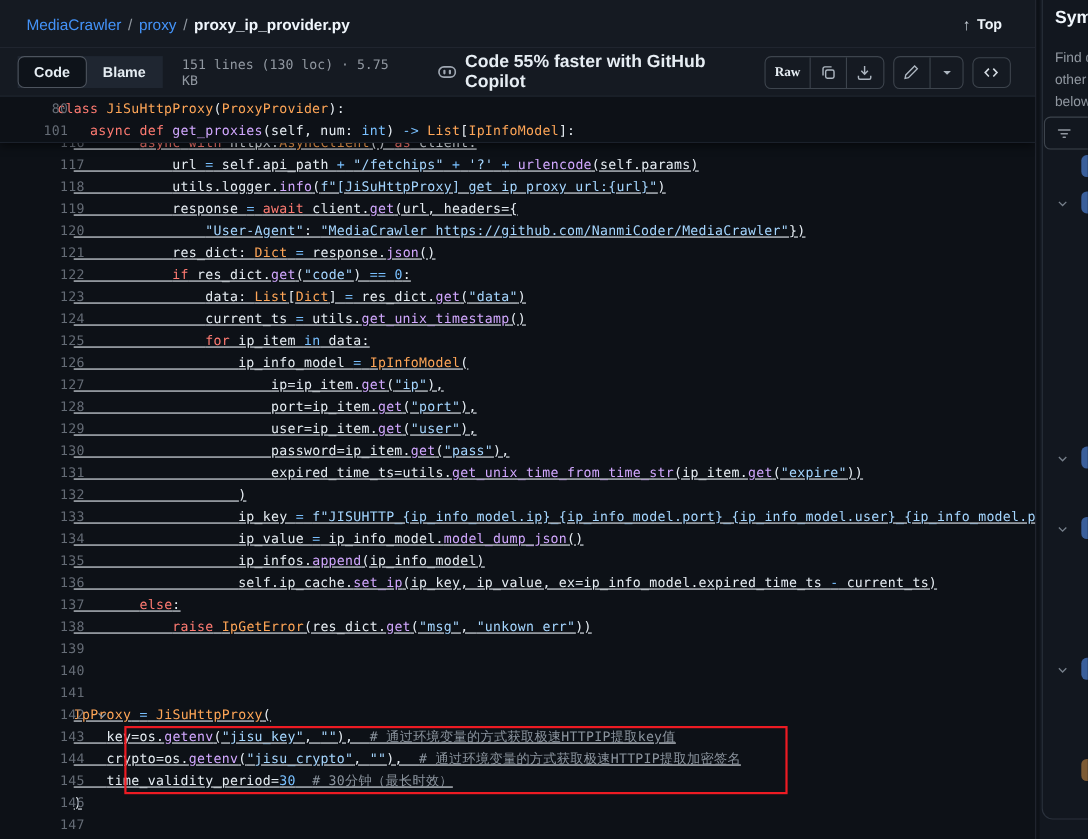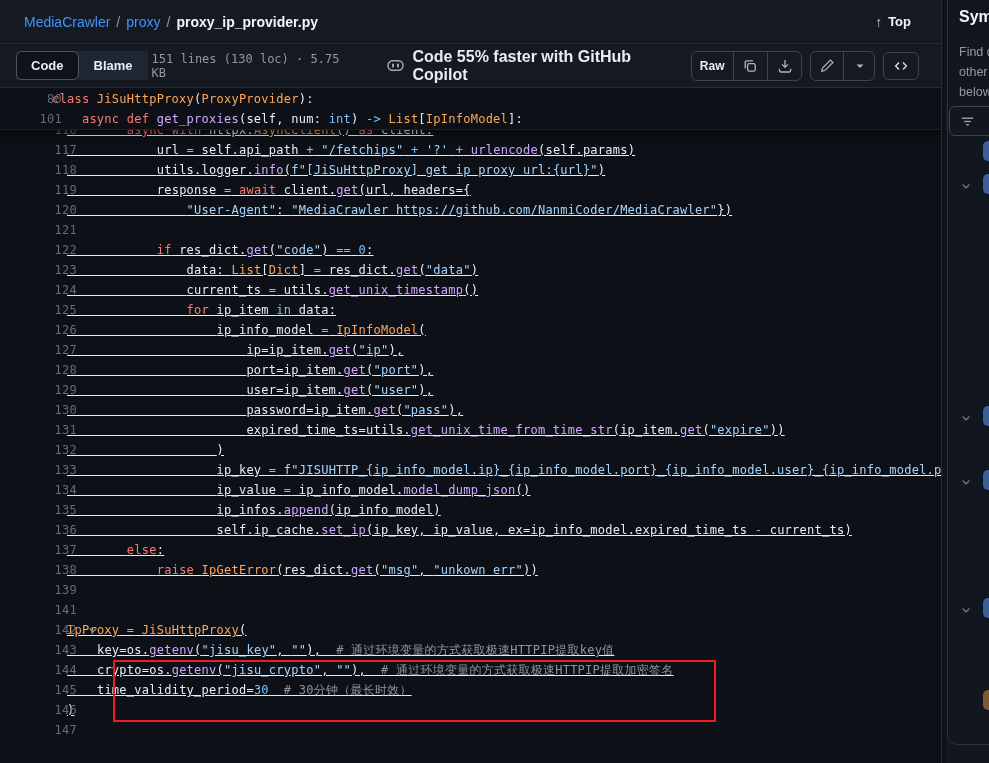--- a/index.html
+++ b/index.html
@@ -24,29 +24,29 @@
   .top-arrow { color:#c9d1d9; font-size:14px; font-weight:400; }
 
   .toolbar {
     height:44px; flex:0 0 44px; background:#151a22; border-bottom:1px solid #262c36;
     display:flex; align-items:center; padding:0 22px 0 16px;
   }
   .seg { display:flex; background:#1f2631; border-radius:0; padding:0; align-items:stretch; }
   .seg-btn { border:1px solid transparent; background:transparent; color:#e6edf3;
     font-family:inherit; font-size:13px; font-weight:700; padding:6px 14px; border-radius:6px; cursor:pointer; }
   .seg-btn.active { background:#0e131a; border-color:#4d545e; }
-  .meta { margin-left:4px; color:#9198a1; font-size:12px;
+  .meta { margin-left:18px; color:#9198a1; font-size:12px;
     font-family:"DejaVu Sans Mono","Liberation Mono",monospace; }
   .copilot { margin-left:32px; display:flex; align-items:center; gap:8px; }
   .copilot-text { font-size:16px; font-weight:700; color:#e6edf3; }
   .tb-spacer { flex:1; }
   .btn-group { display:flex; border:1px solid #3d444d; border-radius:6px; overflow:hidden; margin-left:8px; }
   .tb-btn { height:28px; min-width:32px; padding:0 9px; background:transparent; border:none;
     display:flex; align-items:center; justify-content:center; color:#e6edf3; cursor:pointer;
-    font-family:Liberation Sans, sans-serif; font-size:12px; font-weight:700; }
+    font-family:Liberation Serif, serif; font-size:12px; font-weight:700; }
   .btn-group .tb-btn + .tb-btn { border-left:1px solid #3d444d; }
   .tb-single { border:1px solid #3d444d; border-radius:6px; margin-left:8px; }
   .icon { display:inline-flex; align-items:center; justify-content:center; }
 
   
   .code-area { position:relative; flex:1; background:#0d1117; overflow:hidden;
     font-family:"DejaVu Sans Mono","Liberation Mono",monospace; font-size:12px; letter-spacing:.25px; }
   .code-lines { position:absolute; left:15px; top:32px; right:0;text-decoration:underline; }
   .row { position:relative; height:20px; line-height:20px; white-space:pre; padding-left:52px; }
   .ln { position:absolute; left:0; top:0; width:62px; text-align:right; color:#656c76; cursor:pointer; }
@@ -153,39 +153,40 @@
       </button>
     </div>
 
     <div class="code-area">
       <div class="code-lines" id="code-lines">
           <div class="row"><span class="ln">116</span><span><span class="tok-p">        </span><span class="tok-k">async</span><span class="tok-p"> </span><span class="tok-k">with</span><span class="tok-p"> httpx.</span><span class="tok-c">AsyncClient</span><span class="tok-p">() </span><span class="tok-k">as</span><span class="tok-p"> client:</span></span></div>
           <div class="row"><span class="ln">117</span><span><span class="tok-p">            </span><span class="tok-p">url </span><span class="tok-o">=</span><span class="tok-p"> self.api_path </span><span class="tok-o">+</span><span class="tok-p"> </span><span class="tok-s">"/fetchips"</span><span class="tok-p"> </span><span class="tok-o">+</span><span class="tok-p"> </span><span class="tok-s">'?'</span><span class="tok-p"> </span><span class="tok-o">+</span><span class="tok-p"> </span><span class="tok-f">urlencode</span><span class="tok-p">(self.params)</span></span></div>
           <div class="row"><span class="ln">118</span><span><span class="tok-p">            </span><span class="tok-p">utils.logger.</span><span class="tok-f">info</span><span class="tok-p">(</span><span class="tok-s">f"[JiSuHttpProxy] get ip proxy url:{url}"</span><span class="tok-p">)</span></span></div>
           <div class="row"><span class="ln">119</span><span><span class="tok-p">            </span><span class="tok-p">response </span><span class="tok-o">=</span><span class="tok-p"> </span><span class="tok-k">await</span><span class="tok-p"> client.</span><span class="tok-f">get</span><span class="tok-p">(url, headers={</span></span></div>
           <div class="row"><span class="ln">120</span><span><span class="tok-p">                </span><span class="tok-s">"User-Agent"</span><span class="tok-p">: </span><span class="tok-s">"MediaCrawler https://github.com/NanmiCoder/MediaCrawler"</span><span class="tok-p">})</span></span></div>
-          <div class="row"><span class="ln">121</span></div>
+          <div class="row"><span class="ln">121</span><span><span class="tok-p">            </span><span class="tok-p">res_dict: </span><span class="tok-c">Dict</span><span class="tok-p"> </span><span class="tok-o">=</span><span class="tok-p"> response.</span><span class="tok-f">json</span><span class="tok-p">()</span></span></div>
           <div class="row"><span class="ln">122</span><span><span class="tok-p">            </span><span class="tok-k">if</span><span class="tok-p"> res_dict.</span><span class="tok-f">get</span><span class="tok-p">(</span><span class="tok-s">"code"</span><span class="tok-p">) </span><span class="tok-o">==</span><span class="tok-p"> </span><span class="tok-n">0</span><span class="tok-p">:</span></span></div>
           <div class="row"><span class="ln">123</span><span><span class="tok-p">                </span><span class="tok-p">data: </span><span class="tok-c">List</span><span class="tok-p">[</span><span class="tok-c">Dict</span><span class="tok-p">] </span><span class="tok-o">=</span><span class="tok-p"> res_dict.</span><span class="tok-f">get</span><span class="tok-p">(</span><span class="tok-s">"data"</span><span class="tok-p">)</span></span></div>
           <div class="row"><span class="ln">124</span><span><span class="tok-p">                </span><span class="tok-p">current_ts </span><span class="tok-o">=</span><span class="tok-p"> utils.</span><span class="tok-f">get_unix_timestamp</span><span class="tok-p">()</span></span></div>
           <div class="row"><span class="ln">125</span><span><span class="tok-p">                </span><span class="tok-k">for</span><span class="tok-p"> ip_item </span><span class="tok-o">in</span><span class="tok-p"> data:</span></span></div>
           <div class="row"><span class="ln">126</span><span><span class="tok-p">                    </span><span class="tok-p">ip_info_model </span><span class="tok-o">=</span><span class="tok-p"> </span><span class="tok-c">IpInfoModel</span><span class="tok-p">(</span></span></div>
           <div class="row"><span class="ln">127</span><span><span class="tok-p">                        </span><span class="tok-p">ip=ip_item.</span><span class="tok-f">get</span><span class="tok-p">(</span><span class="tok-s">"ip"</span><span class="tok-p">),</span></span></div>
           <div class="row"><span class="ln">128</span><span><span class="tok-p">                        </span><span class="tok-p">port=ip_item.</span><span class="tok-f">get</span><span class="tok-p">(</span><span class="tok-s">"port"</span><span class="tok-p">),</span></span></div>
           <div class="row"><span class="ln">129</span><span><span class="tok-p">                        </span><span class="tok-p">user=ip_item.</span><span class="tok-f">get</span><span class="tok-p">(</span><span class="tok-s">"user"</span><span class="tok-p">),</span></span></div>
           <div class="row"><span class="ln">130</span><span><span class="tok-p">                        </span><span class="tok-p">password=ip_item.</span><span class="tok-f">get</span><span class="tok-p">(</span><span class="tok-s">"pass"</span><span class="tok-p">),</span></span></div>
           <div class="row"><span class="ln">131</span><span><span class="tok-p">                        </span><span class="tok-p">expired_time_ts=utils.</span><span class="tok-f">get_unix_time_from_time_str</span><span class="tok-p">(ip_item.</span><span class="tok-f">get</span><span class="tok-p">(</span><span class="tok-s">"expire"</span><span class="tok-p">))</span></span></div>
           <div class="row"><span class="ln">132</span><span><span class="tok-p">                    </span><span class="tok-p">)</span></span></div>
           <div class="row"><span class="ln">133</span><span><span class="tok-p">                    </span><span class="tok-p">ip_key </span><span class="tok-o">=</span><span class="tok-p"> </span><span class="tok-s">f"JISUHTTP_{ip_info_model.ip}_{ip_info_model.port}_{ip_info_model.user}_{ip_info_model.password}"</span></span></div>
           <div class="row"><span class="ln">134</span><span><span class="tok-p">                    </span><span class="tok-p">ip_value </span><span class="tok-o">=</span><span class="tok-p"> ip_info_model.</span><span class="tok-f">model_dump_json</span><span class="tok-p">()</span></span></div>
           <div class="row"><span class="ln">135</span><span><span class="tok-p">                    </span><span class="tok-p">ip_infos.</span><span class="tok-f">append</span><span class="tok-p">(ip_info_model)</span></span></div>
           <div class="row"><span class="ln">136</span><span><span class="tok-p">                    </span><span class="tok-p">self.ip_cache.</span><span class="tok-f">set_ip</span><span class="tok-p">(ip_key, ip_value, ex=ip_info_model.expired_time_ts </span><span class="tok-o">-</span><span class="tok-p"> current_ts)</span></span></div>
           <div class="row"><span class="ln">137</span><span><span class="tok-p">        </span><span class="tok-k">else</span><span class="tok-p">:</span></span></div>
           <div class="row"><span class="ln">138</span><span><span class="tok-p">            </span><span class="tok-k">raise</span><span class="tok-p"> </span><span class="tok-c">IpGetError</span><span class="tok-p">(res_dict.</span><span class="tok-f">get</span><span class="tok-p">(</span><span class="tok-s">"msg"</span><span class="tok-p">, </span><span class="tok-s">"unkown err"</span><span class="tok-p">))</span></span></div>
           <div class="row"><span class="ln">139</span></div>
+          <div class="row"><span class="ln">140</span><span></span></div>
           <div class="row"><span class="ln">141</span><span></span></div>
           <div class="row"><span class="ln">142</span><span class="fold"><svg width="12" height="12" viewBox="0 0 16 16">
                 <path d="M3.5 6 L8 10.5 L12.5 6" fill="none" stroke="currentColor" stroke-width="1.6"></path>
               </svg></span><span><span class="tok-c">IpProxy</span><span class="tok-p"> </span><span class="tok-o">=</span><span class="tok-p"> </span><span class="tok-c">JiSuHttpProxy</span><span class="tok-p">(</span></span></div>
           <div class="row"><span class="ln">143</span><span><span class="tok-p">    </span><span class="tok-p">key=os.</span><span class="tok-f">getenv</span><span class="tok-p">(</span><span class="tok-s">"jisu_key"</span><span class="tok-p">, </span><span class="tok-s">""</span><span class="tok-p">),  </span><span class="tok-m"># 通过环境变量的方式获取极速HTTPIP提取key值</span></span></div>
           <div class="row"><span class="ln">144</span><span><span class="tok-p">    </span><span class="tok-p">crypto=os.</span><span class="tok-f">getenv</span><span class="tok-p">(</span><span class="tok-s">"jisu_crypto"</span><span class="tok-p">, </span><span class="tok-s">""</span><span class="tok-p">),  </span><span class="tok-m"># 通过环境变量的方式获取极速HTTPIP提取加密签名</span></span></div>
           <div class="row"><span class="ln">145</span><span><span class="tok-p">    </span><span class="tok-p">time_validity_period=</span><span class="tok-n">30</span><span class="tok-p">  </span><span class="tok-m"># 30分钟（最长时效）</span></span></div>
           <div class="row"><span class="ln">146</span><span><span class="tok-p">)</span></span></div>
           <div class="row"><span class="ln">147</span><span></span></div>
         </div>

